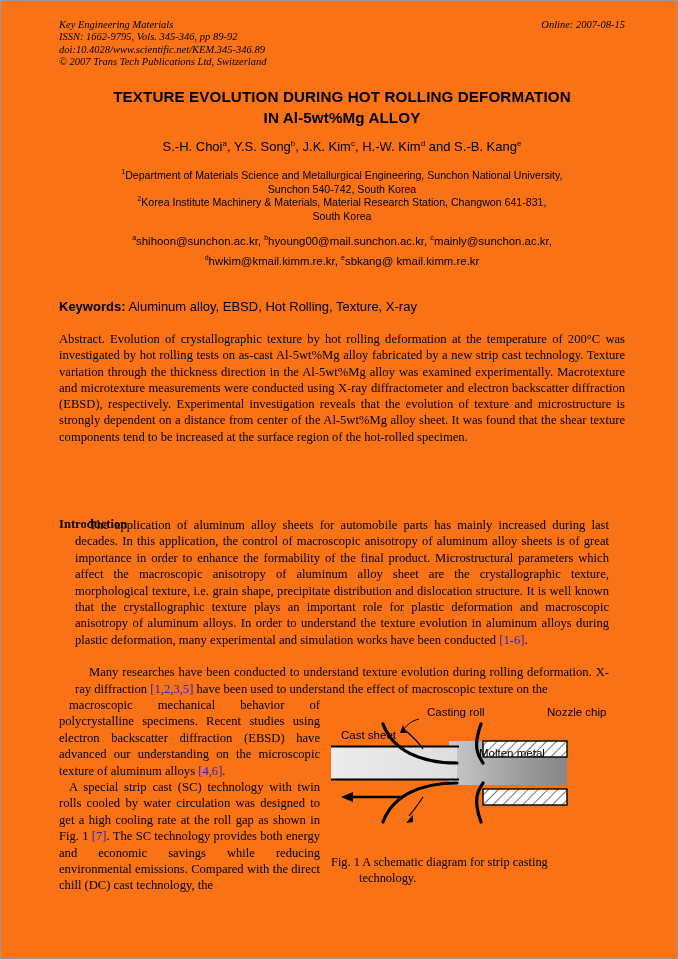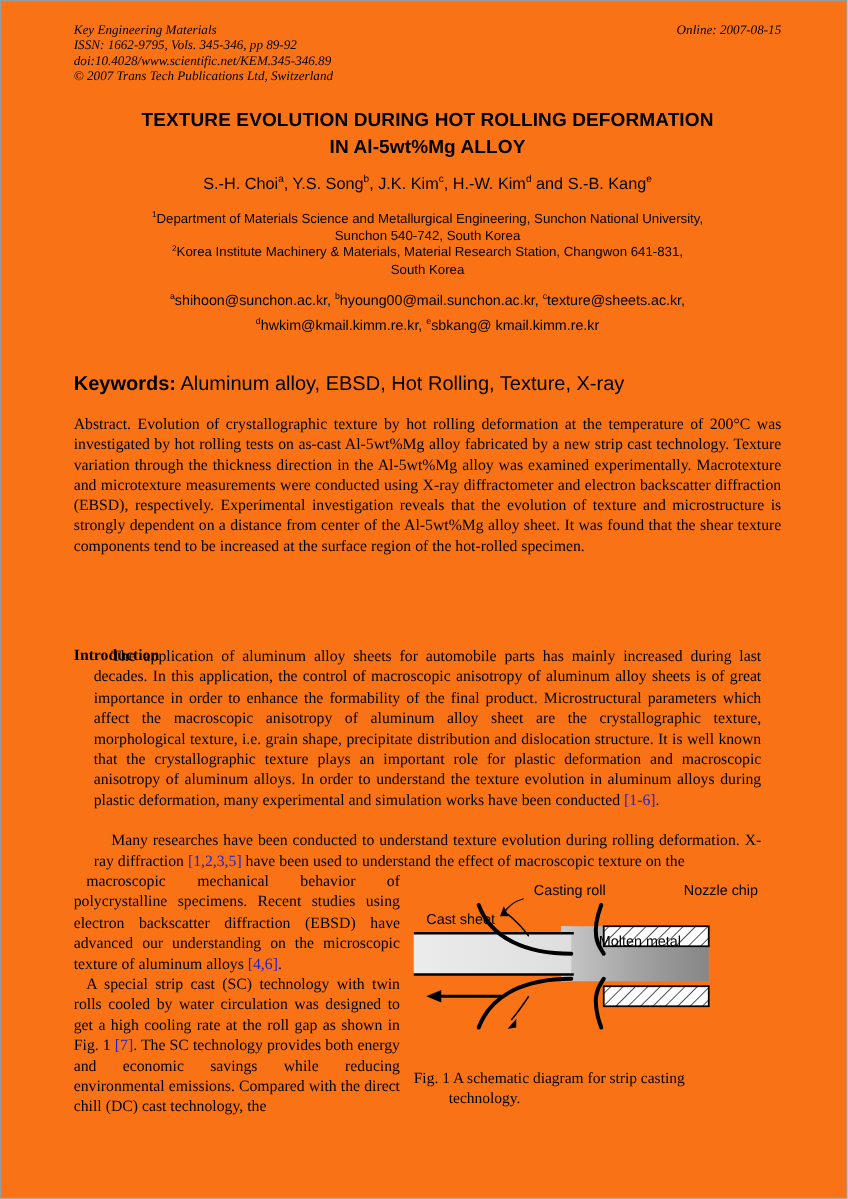--- a/index.html
+++ b/index.html
@@ -94,21 +94,21 @@
     line-height: 20px;
   }
 
   
   .keywords {
     position: absolute;
     left: 58px;
     top: 298px;
     width: 566px;
     font-family: "Liberation Sans", sans-serif;
-    font-size: 16px;
+    font-size: 13px;
   }
   .keywords .kw-label { font-weight: bold; }
 
   
   .abstract {
     position: absolute;
     left: 58px;
     top: 330px;
     width: 566px;
     font-size: 12.6px;
@@ -194,21 +194,21 @@
   </div>
 
   <div class="affil">
     <div><sup>1</sup><span>Department of Materials Science and Metallurgical Engineering, Sunchon National University,</span></div>
     <div>Sunchon 540-742, South Korea</div>
     <div><sup>2</sup><span>Korea Institute Machinery &amp; Materials, Material Research Station, Changwon 641-831,</span></div>
     <div>South Korea</div>
   </div>
 
   <div class="emails">
-    <div><sup>a</sup><span>shihoon@sunchon.ac.kr, </span><sup>b</sup><span>hyoung00@mail.sunchon.ac.kr, </span><sup>c</sup><span>texture@sheets.ac.kr,</span></div>
+    <div><sup>a</sup><span>shihoon@sunchon.ac.kr, </span><sup>b</sup><span>hyoung00@mail.sunchon.ac.kr, </span><sup>c</sup><span>mainly@sunchon.ac.kr,</span></div>
     <div><sup>d</sup><span>hwkim@kmail.kimm.re.kr, </span><sup>e</sup><span>sbkang@ kmail.kimm.re.kr</span></div>
   </div>
 
   <div class="keywords">
     <span class="kw-label">Keywords:</span>
     <span>Aluminum alloy, EBSD, Hot Rolling, Texture, X-ray</span>
   </div>
 
   <div class="abstract">
     <span class="ab-label">Abstract.</span>

